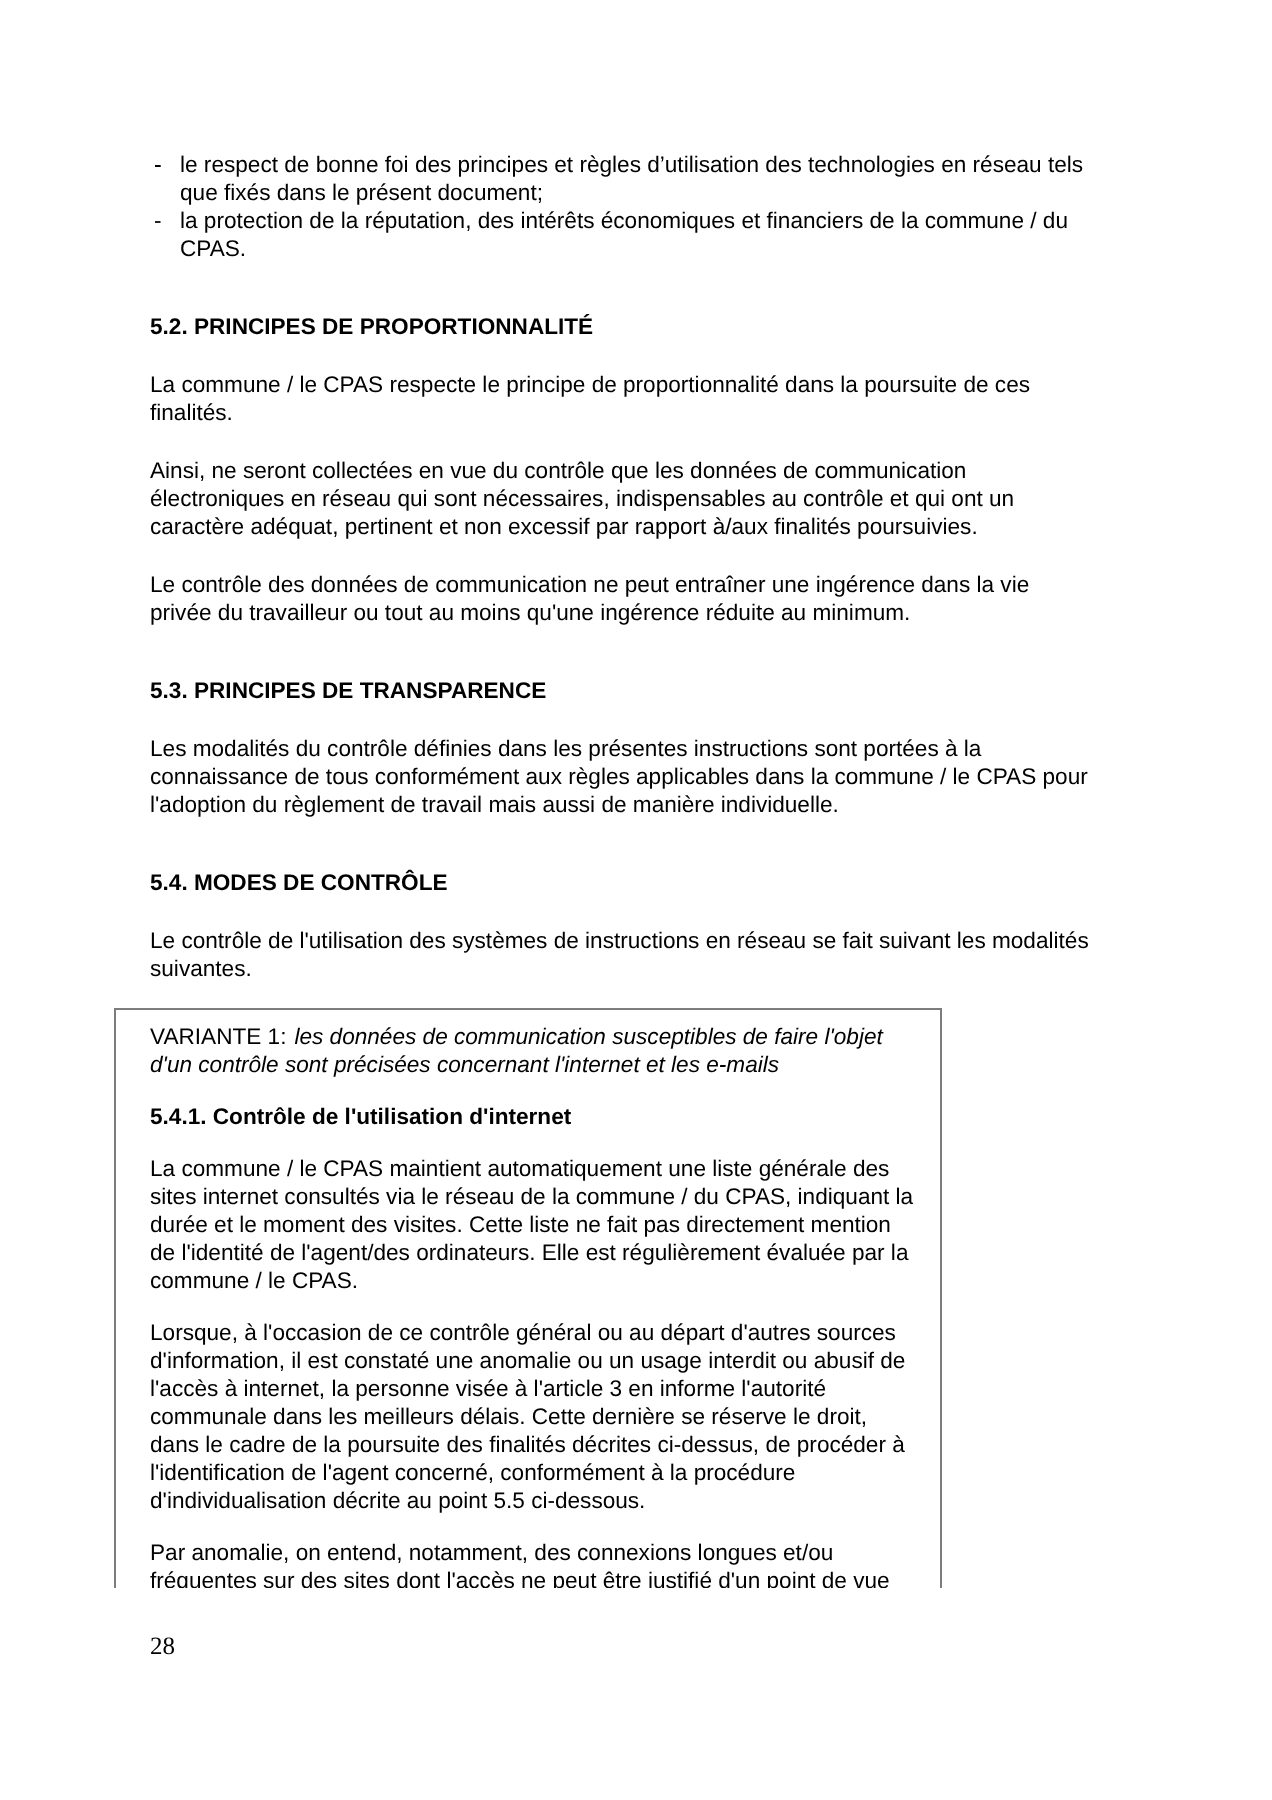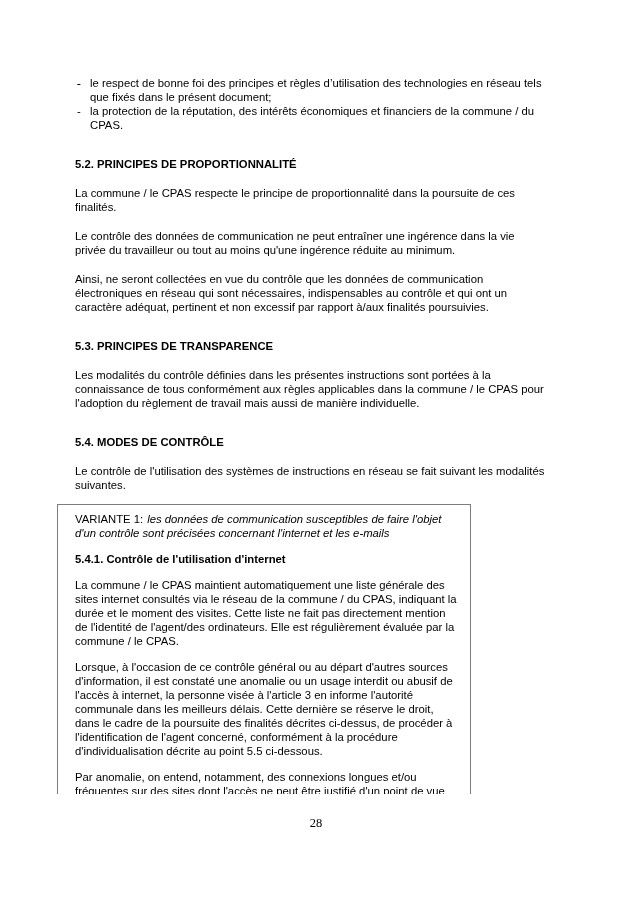--- a/index.html
+++ b/index.html
@@ -68,21 +68,21 @@
     font-style: normal;
     margin: 0 0 12px 0;
   }
   .variant-box p.para {
     margin: 0 0 12px 0;
   }
   .page-number {
     font-family: "Liberation Serif", "DejaVu Serif", serif;
     font-size: 12.5px;
     line-height: 15px;
-    text-align: center;
+    text-align: left;
     margin: 22px -9px 0 0;
   }
 </style>
 </head>
 <body>
 
 <div class="page">
   <div class="content">
 
     <ul class="bullet-list">
@@ -94,22 +94,22 @@
         <span>le respect de bonne foi des principes et règles d’utilisation des technologies en réseau tels que fixés dans le présent document;</span>
       </li>
       <li>
         <span class="dash">-</span>
         <span>la protection de la réputation, des intérêts économiques et financiers de la commune / du CPAS.</span>
       </li>
     </ul>
 
     <h2 class="section-heading">5.2. PRINCIPES DE PROPORTIONNALITÉ</h2>
     <p class="para">La commune / le CPAS respecte le principe de proportionnalité dans la poursuite de ces finalités.</p>
+    <p class="para">Ainsi, ne seront collectées en vue du contrôle que les données de communication électroniques en réseau qui sont nécessaires, indispensables au contrôle et qui ont un caractère adéquat, pertinent et non excessif par rapport à/aux finalités poursuivies.</p>
     <p class="para">Le contrôle des données de communication ne peut entraîner une ingérence dans la vie privée du travailleur ou tout au moins qu'une ingérence réduite au minimum.</p>
-    <p class="para">Ainsi, ne seront collectées en vue du contrôle que les données de communication électroniques en réseau qui sont nécessaires, indispensables au contrôle et qui ont un caractère adéquat, pertinent et non excessif par rapport à/aux finalités poursuivies.</p>
 
     <h2 class="section-heading">5.3. PRINCIPES DE TRANSPARENCE</h2>
     <p class="para">Les modalités du contrôle définies dans les présentes instructions sont portées à la connaissance de tous conformément aux règles applicables dans la commune / le CPAS pour l'adoption du règlement de travail mais aussi de manière individuelle.</p>
 
     <h2 class="section-heading">5.4. MODES DE CONTRÔLE</h2>
     <p class="para">Le contrôle de l'utilisation des systèmes de instructions en réseau se fait suivant les modalités suivantes.</p>
 
     <div class="variant-box">
       <p class="para">
         <span class="v-label">VARIANTE 1:</span><span class="v-desc">les données de communication susceptibles de faire l'objet d'un contrôle sont précisées concernant l'internet et les e-mails</span>

